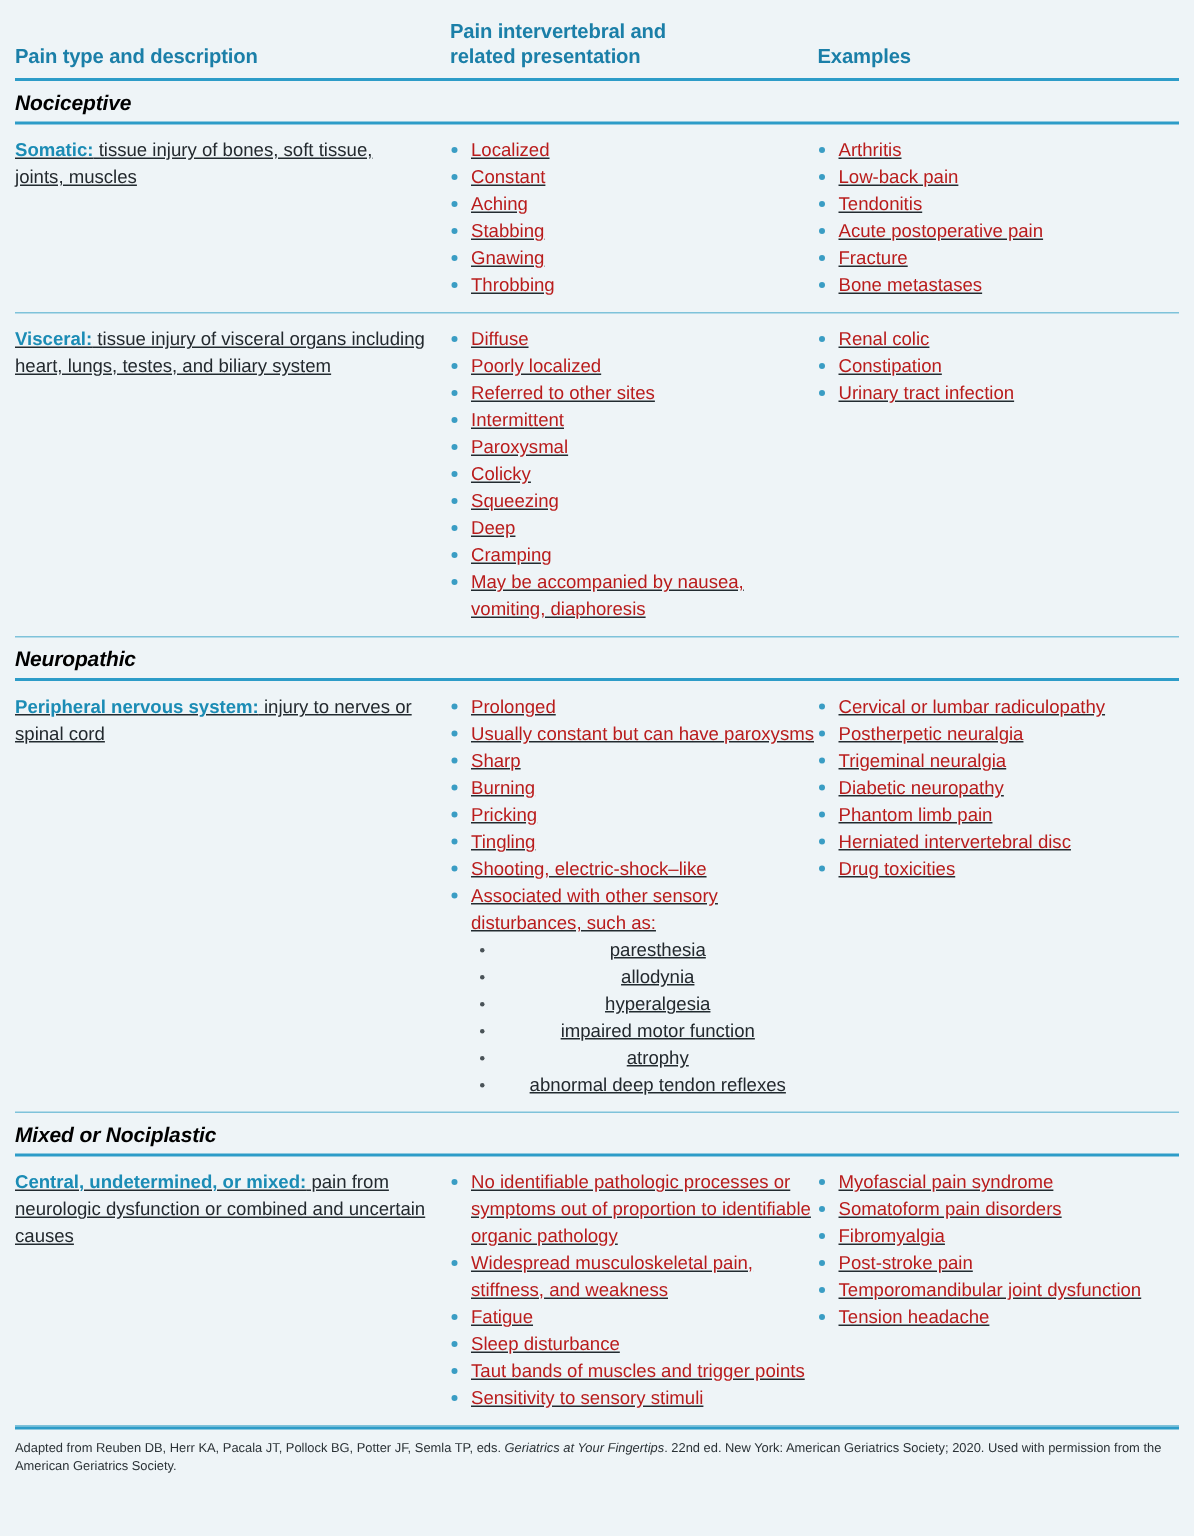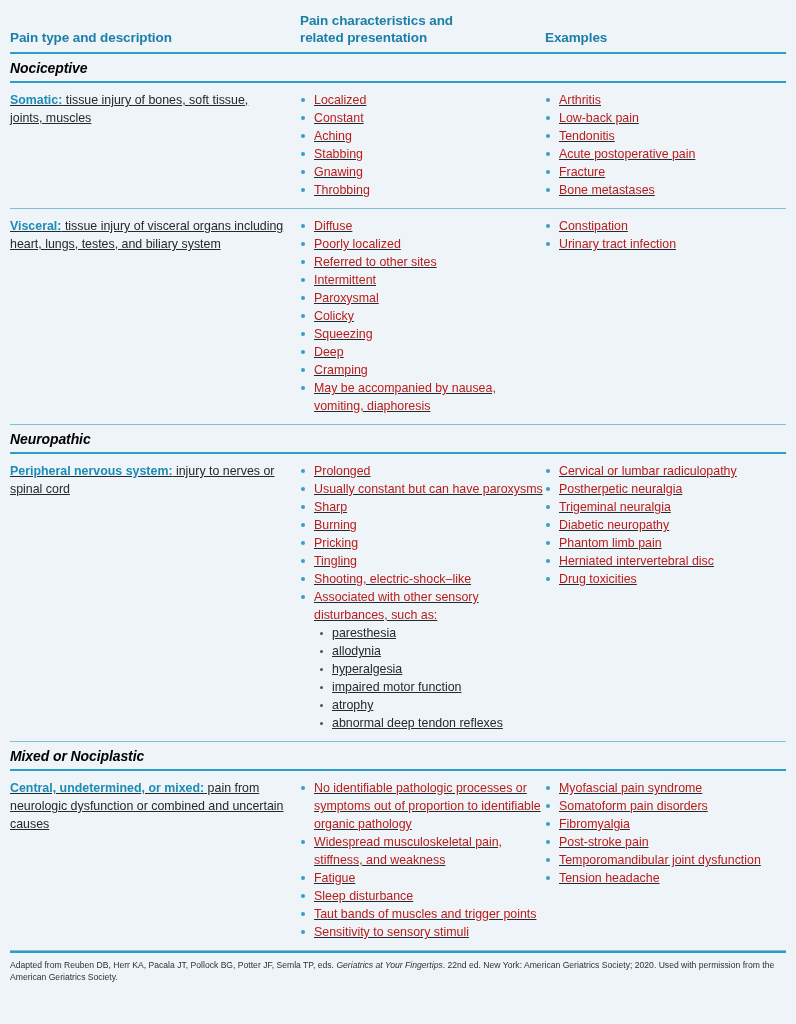--- a/index.html
+++ b/index.html
@@ -108,20 +108,21 @@
     list-style: none;
     margin: 0;
     padding: 0;
   }
   ul.sublist > li {
     position: relative;
     padding-left: 14px;
     color: #23292e;
     font-size: 12.4px;
     line-height: 18px;
+    text-align: center;
   }
   ul.sublist > li::before {
     content: "";
     position: absolute;
     left: 2px;
     top: 8px;
     width: 3px;
     height: 3px;
     border-radius: 50%;
     background: #4a5358;
@@ -140,21 +141,21 @@
 </head>
 <body>
 
 <div class="table">
 
   <div class="head-row">
     <div class="col1">
       <div class="head-cell" style="margin-top:17px;">Pain type and description</div>
     </div>
     <div class="col2">
-      <div class="head-cell">Pain characteristics and</div>
+      <div class="head-cell">Pain intervertebral and</div>
       <div class="head-cell">related presentation</div>
     </div>
     <div class="col3">
       <div class="head-cell" style="margin-top:17px;">Examples</div>
     </div>
   </div>
 
   <div class="rule-thick"></div>
 
   <div id="sections-host">
@@ -197,20 +198,21 @@
             <li>Paroxysmal</li>
             <li>Colicky</li>
             <li>Squeezing</li>
             <li>Deep</li>
             <li>Cramping</li>
             <li>May be accompanied by nausea, vomiting, diaphoresis</li>
           </ul>
         </div>
         <div class="col3 cell">
           <ul class="blist">
+            <li>Renal colic</li>
             <li>Constipation</li>
             <li>Urinary tract infection</li>
           </ul>
         </div>
       </div>
       <div class="rule-thin"></div>
       <div class="section-band">
         <div class="section-title">Neuropathic</div>
       </div>
       <div class="rule-thick"></div>

